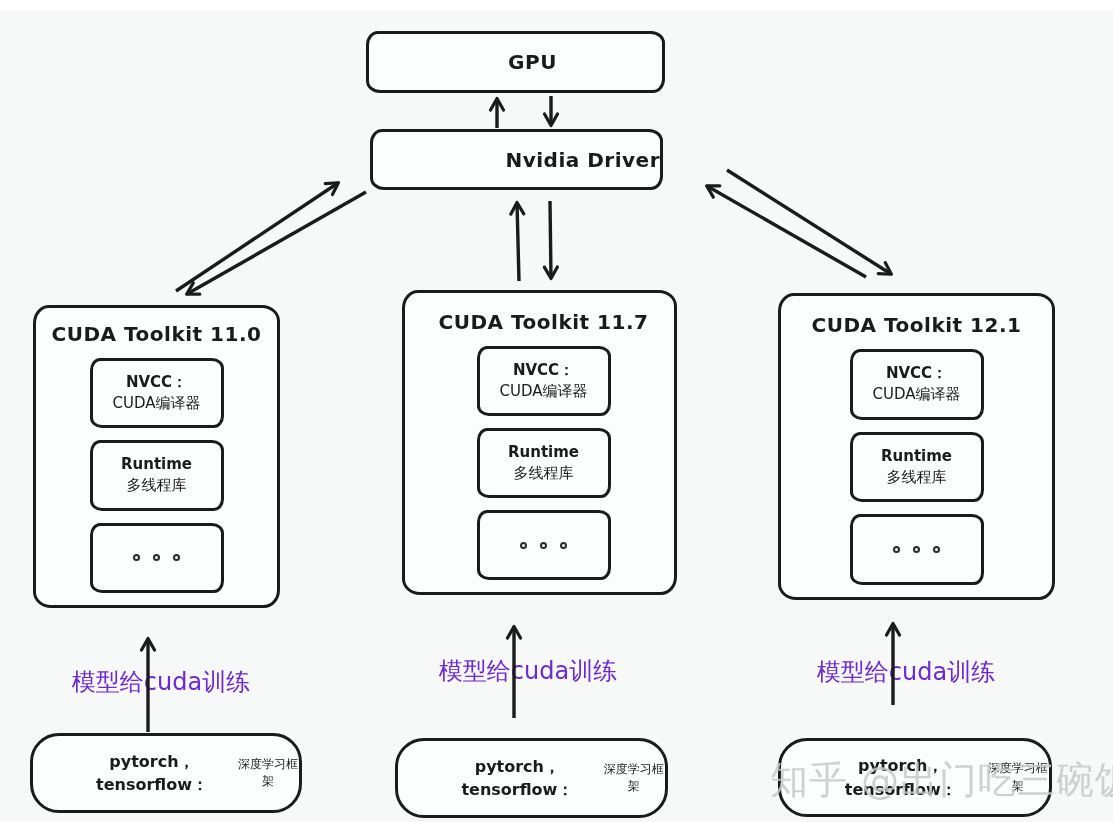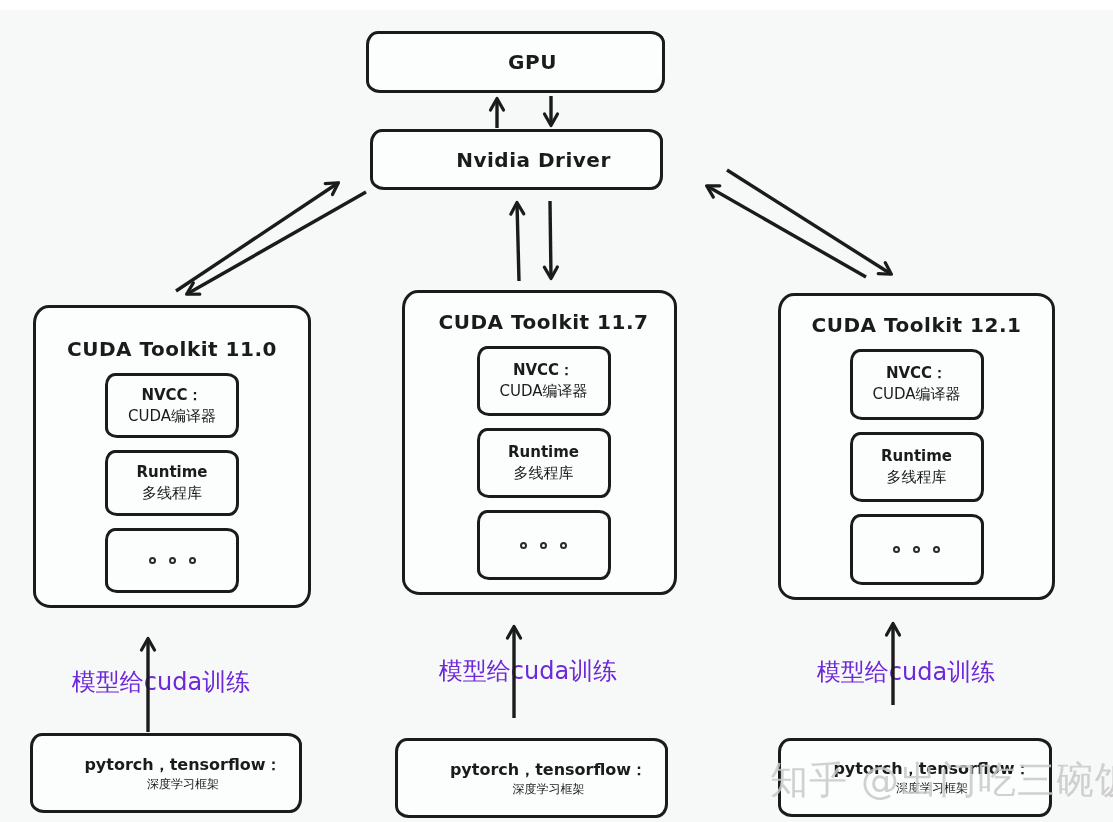--- a/index.html
+++ b/index.html
@@ -31,33 +31,33 @@
     text-align: center;
     padding-left: 34px;
   }
   .box .bold-label {
     font-weight: bold;
     font-size: 20px;
     letter-spacing: 0.5px;
   }
 
   .gpu-box    { left: 366px; top: 31px;  width: 299px; height: 62px; }
-  .driver-box { left: 370px; top: 129px; width: 293px; height: 61px; }
+  .driver-box { left: 370px; top: 129px; width: 293px; height: 61px; justify-content: flex-end; }
 
   
   .toolkit {
     position: absolute;
     background: #fcfdfd;
     border: 3px solid #1b1b1b;
     border-radius: 16px 18px 16px 18px / 18px 16px 18px 16px;
     display: flex;
     flex-direction: column;
     align-items: center;
   }
-  .tk-left  { left: 33px;  top: 305px; width: 278px; height: 303px; padding-top: 29px; }
+  .tk-left  { left: 33px;  top: 305px; width: 247px; height: 303px; padding-top: 14px; }
   .tk-mid   { left: 402px; top: 290px; width: 275px; height: 305px; padding-top: 17px; padding-left: 8px; }
   .tk-right { left: 778px; top: 293px; width: 277px; height: 307px; padding-top: 17px; }
 
   .tk-title {
     font-weight: bold;
     font-size: 20px;
     letter-spacing: 0.5px;
     margin-bottom: 12px;
   }
   .module {
@@ -79,22 +79,23 @@
   .dot {
     width: 7px; height: 7px;
     border: 2px solid #2a2a2a;
     border-radius: 50%;
     background: transparent;
     display: inline-block;
   }
 
   
   .fw-box {
-    flex-direction: column;
+    flex-direction: row;
     line-height: 1.45;
+    border-radius: 29px;
   }
   .fw-left  { left: 30px;  top: 733px; width: 272px; height: 80px; }
   .fw-mid   { left: 395px; top: 738px; width: 273px; height: 80px; }
   .fw-right { left: 778px; top: 738px; width: 274px; height: 79px; }
   .fw-box .f1 { font-weight: bold; font-size: 16px; }
   .fw-box .f2 { font-weight: 500;  font-size: 12px; }
 
   
   .train-label {
     position: absolute;

